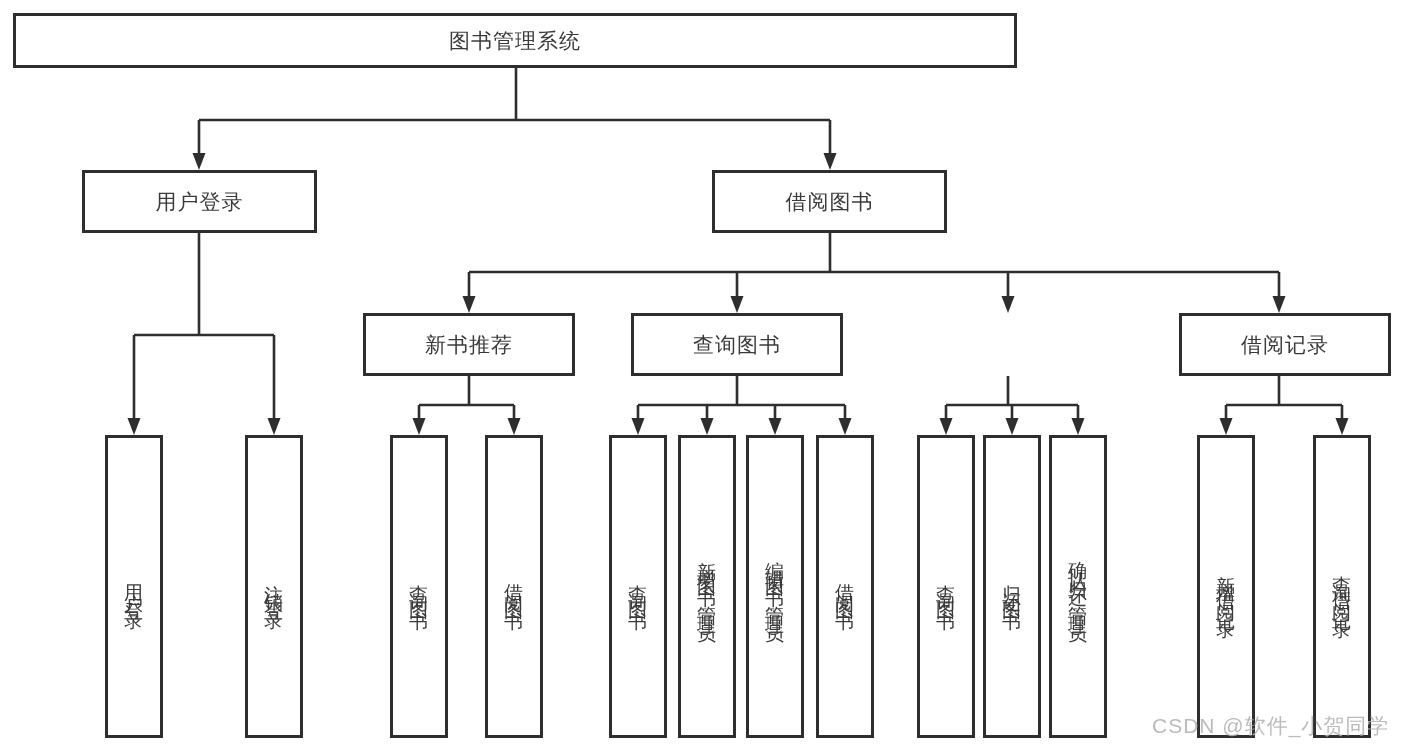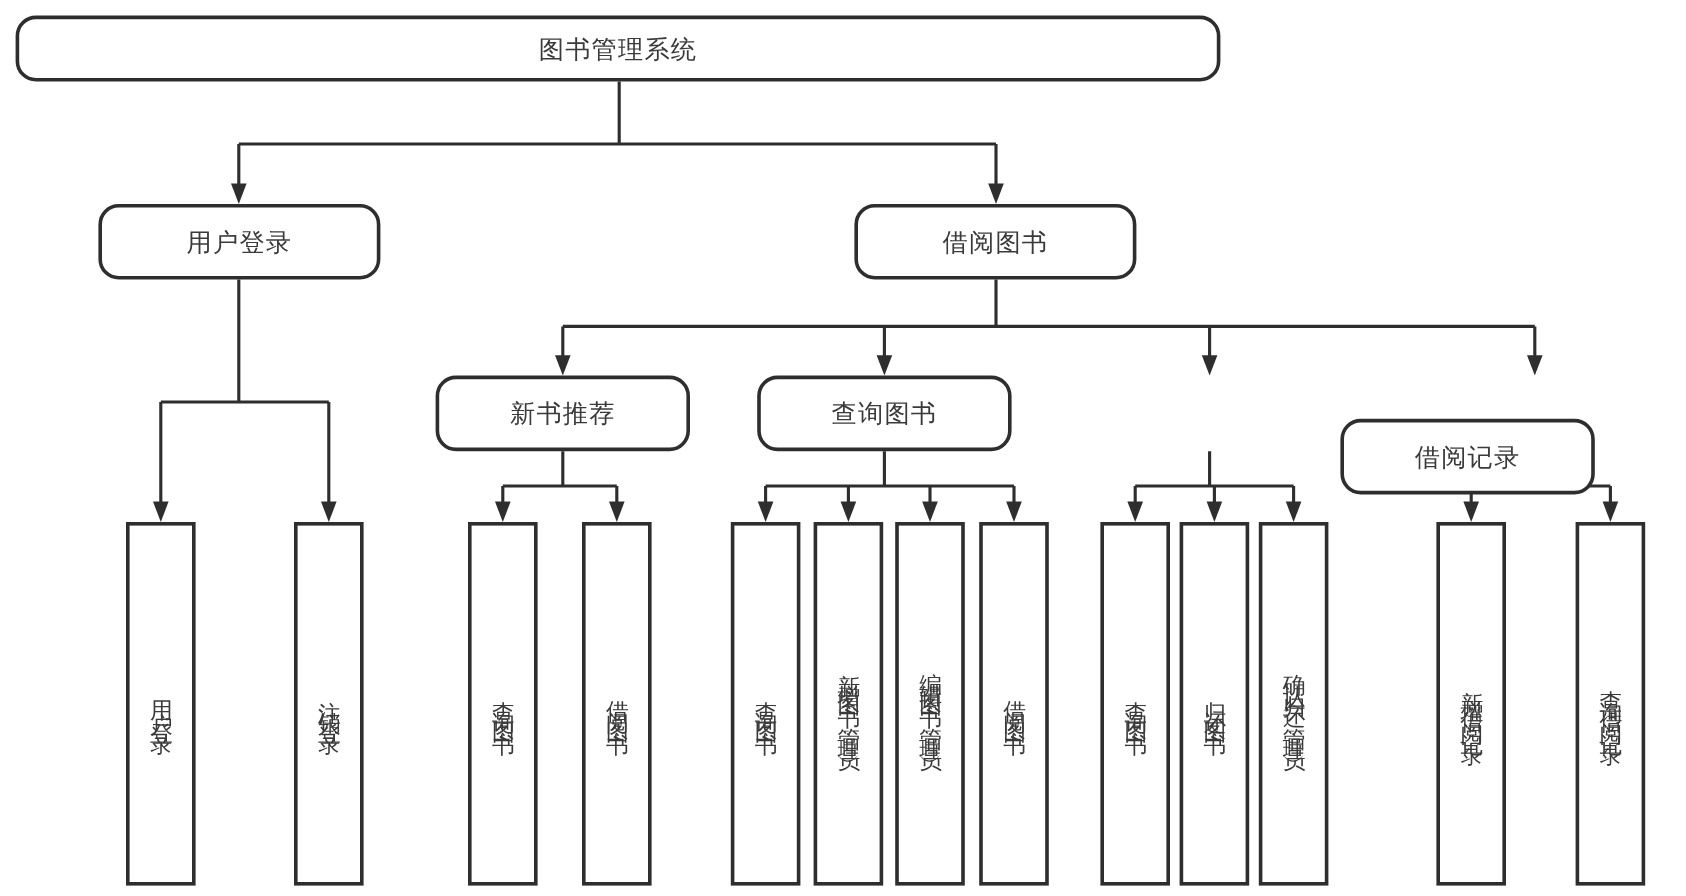--- a/index.html
+++ b/index.html
@@ -22,29 +22,29 @@
     box-sizing: border-box;
     border: 3px solid #2e2e2e;
     background: #ffffff;
     display: flex;
     align-items: center;
     justify-content: center;
     color: #3a3a3a;
     text-align: center;
     z-index: 2;
   }
-  .h-box { font-size: 21px; letter-spacing: 1px; border-radius: 17px; }
+  .h-box { font-size: 21px; letter-spacing: 1px; }
   .root-box   { left: 13px;  top: 13px;  width: 1004px; height: 55px; }
   .lvl2-a     { left: 82px;  top: 170px; width: 235px;  height: 63px; }
   .lvl2-b     { left: 712px; top: 170px; width: 235px;  height: 63px; }
   .lvl3       { top: 313px;  width: 212px; height: 63px; font-size: 21px; }
   .lvl3-1 { left: 363px; }
   .lvl3-2 { left: 631px; }
   .lvl3-3 { left: 902px; }
-  .lvl3-4 { left: 1117px; margin-top: 36px; }
+  .lvl3-4 { left: 1179px; }
   .leaf {
     top: 435px;
     width: 58px;
     height: 303px;
     writing-mode: vertical-rl;
     text-orientation: mixed;
     font-size: 19px;
     letter-spacing: 9px;
     line-height: 1;
   }
@@ -149,14 +149,15 @@
   <div class="box leaf leaf-7">编辑图书（管理员）</div>
   <div class="box leaf leaf-8">借阅图书</div>
 
   <div class="box leaf leaf-9">查询图书</div>
   <div class="box leaf leaf-10">归还图书</div>
   <div class="box leaf leaf-11">确认归还（管理员）</div>
 
   <div class="box leaf leaf-12">新增借阅记录</div>
   <div class="box leaf leaf-13">查询借阅记录</div>
 
+  <div class="watermark">CSDN @软件_小贺同学</div>
 
 </div>
 
 </body></html>

